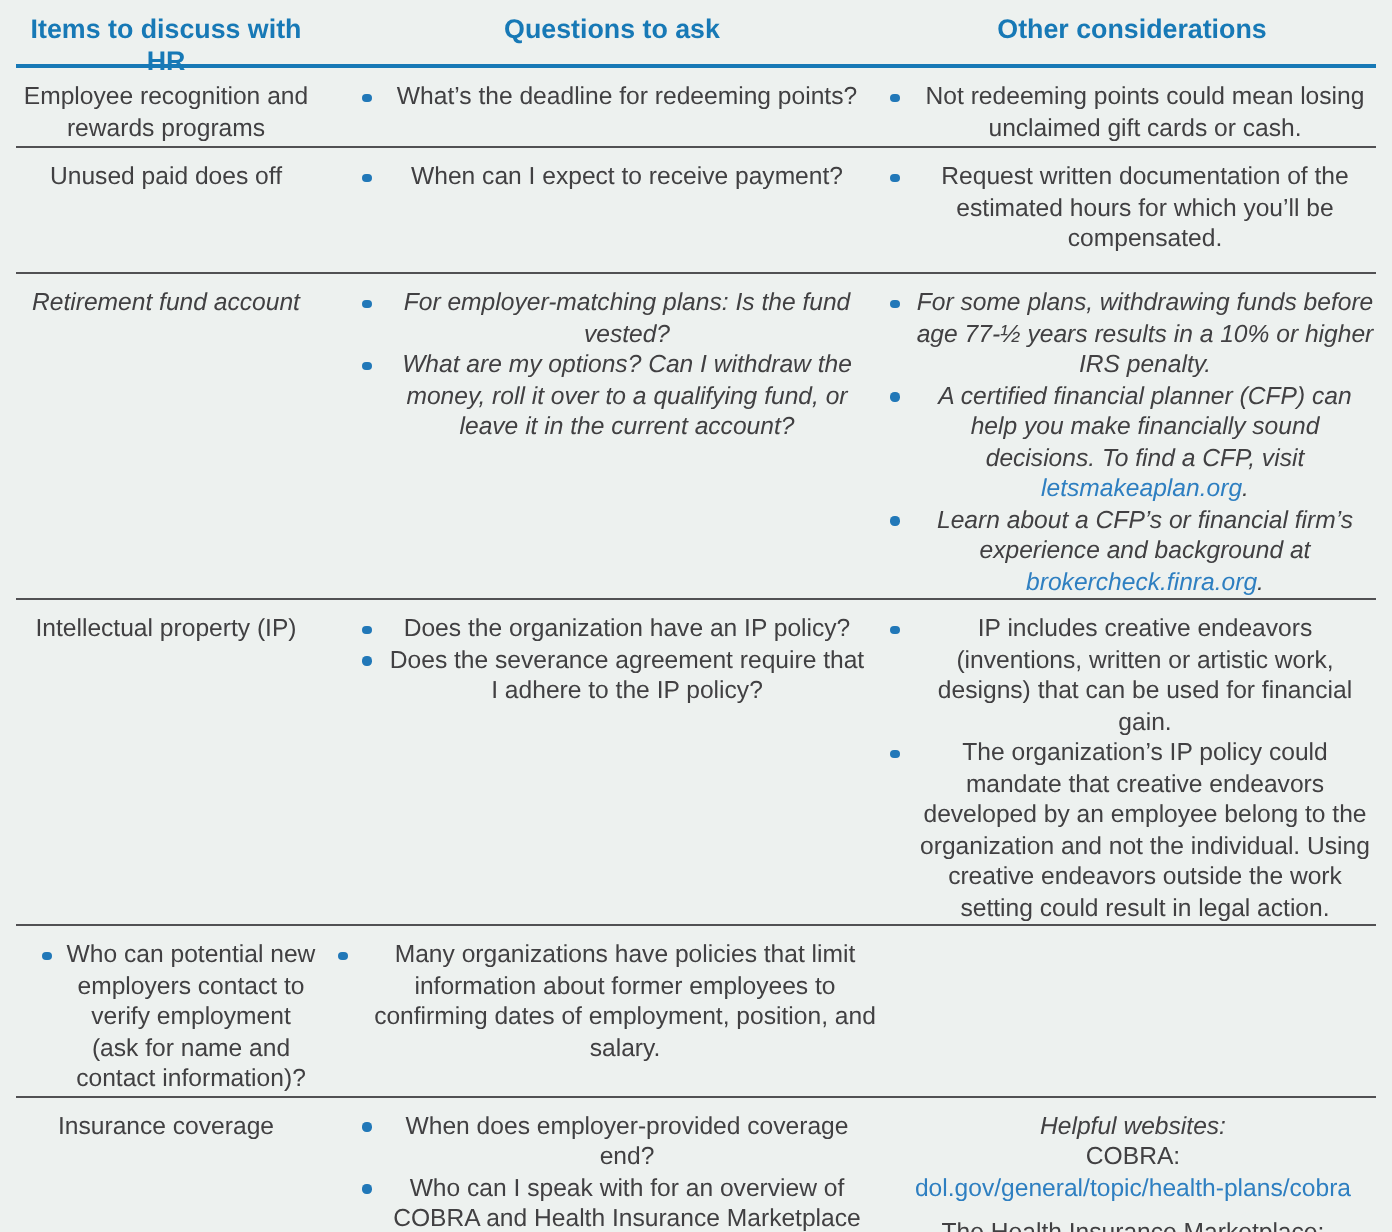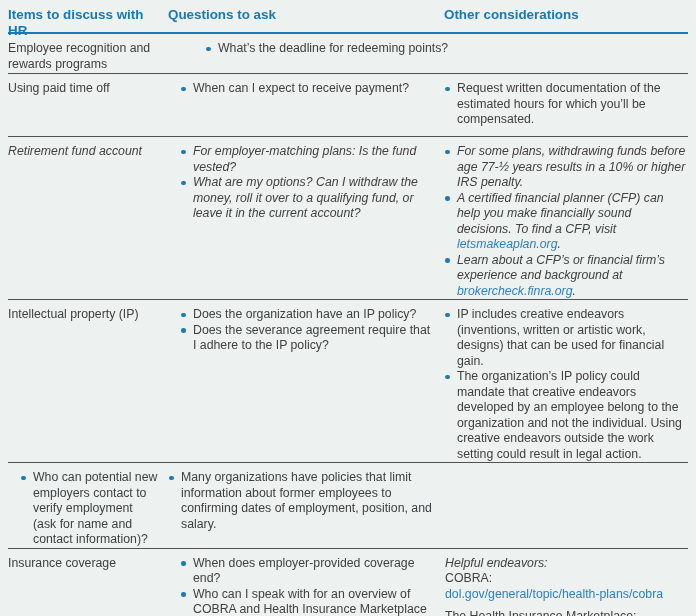--- a/index.html
+++ b/index.html
@@ -19,35 +19,36 @@
     padding: 0 8px;
     font-family: "Liberation Sans", sans-serif;
     font-size: 12.3px;
     line-height: 15.5px;
     color: var(--text);
     overflow: hidden;
   }
   .grid {
     display: grid;
     grid-template-columns: 160px 276px 1fr;
+    text-align: center;
   }
   .header {
     height: 34px;
     padding-top: 7px;
     border-bottom: 2px solid var(--blue);
     color: var(--blue);
     font-weight: bold;
     font-size: 13.4px;
     line-height: 16px;
   }
   .row {
     border-top: 1px solid var(--divider);
     padding-top: 7px;
   }
-  .row:first-child { border-top: none; gap: 25px; }
+  .row:first-child { border-top: none; }
   .row:nth-child(1) { min-height: 39px; }
   .row:nth-child(2) { min-height: 63px; }
   .row:nth-child(3) { min-height: 151px; font-style: italic; }
   .row:nth-child(4) { min-height: 149px; }
   .row:nth-child(5) { min-height: 78px; }
   .row:nth-child(6) { min-height: 102px; }
   .col1 { padding-right: 10px; }
   .col3 { padding-right: 0; }
   ul.bullets {
     list-style: none;
@@ -92,23 +93,28 @@
     <div class="col col3">Other considerations</div>
   </div>
   <div id="rows">
       <div class="grid row">
         <div class="col col1">Employee recognition and rewards programs</div>
         <div class="col col2">
           <ul class="bullets">
             <li>What’s the deadline for redeeming points?</li>
           </ul>
         </div>
+        <div class="col col3">
+          <ul class="bullets">
+            <li>Not redeeming points could mean losing unclaimed gift cards or cash.</li>
+          </ul>
+        </div>
       </div>
       <div class="grid row">
-        <div class="col col1">Using paid time off</div>
+        <div class="col col1">Unused paid does off</div>
         <div class="col col2">
           <ul class="bullets">
             <li>When can I expect to receive payment?</li>
           </ul>
         </div>
         <div class="col col3">
           <ul class="bullets">
             <li>Request written documentation of the estimated hours for which you’ll be compensated.</li>
           </ul>
         </div>
@@ -158,21 +164,21 @@
       </div>
       <div class="grid row">
         <div class="col col1">Insurance coverage</div>
         <div class="col col2">
           <ul class="bullets">
             <li>When does employer-provided coverage end?</li>
             <li>Who can I speak with for an overview of COBRA and Health Insurance Marketplace options?</li>
           </ul>
         </div>
         <div class="col col3">
-          <div class="websites-intro">Helpful endeavors:</div>
+          <div class="websites-intro">Helpful websites:</div>
           <div class="website-entry"><div>COBRA:</div><a class="link">dol.gov/general/topic/health-plans/cobra</a></div>
           <div class="website-entry">
             <div>The Health Insurance Marketplace:</div>
           </div>
         </div>
       </div>
     </div>
 </div>
 
 </body></html>

